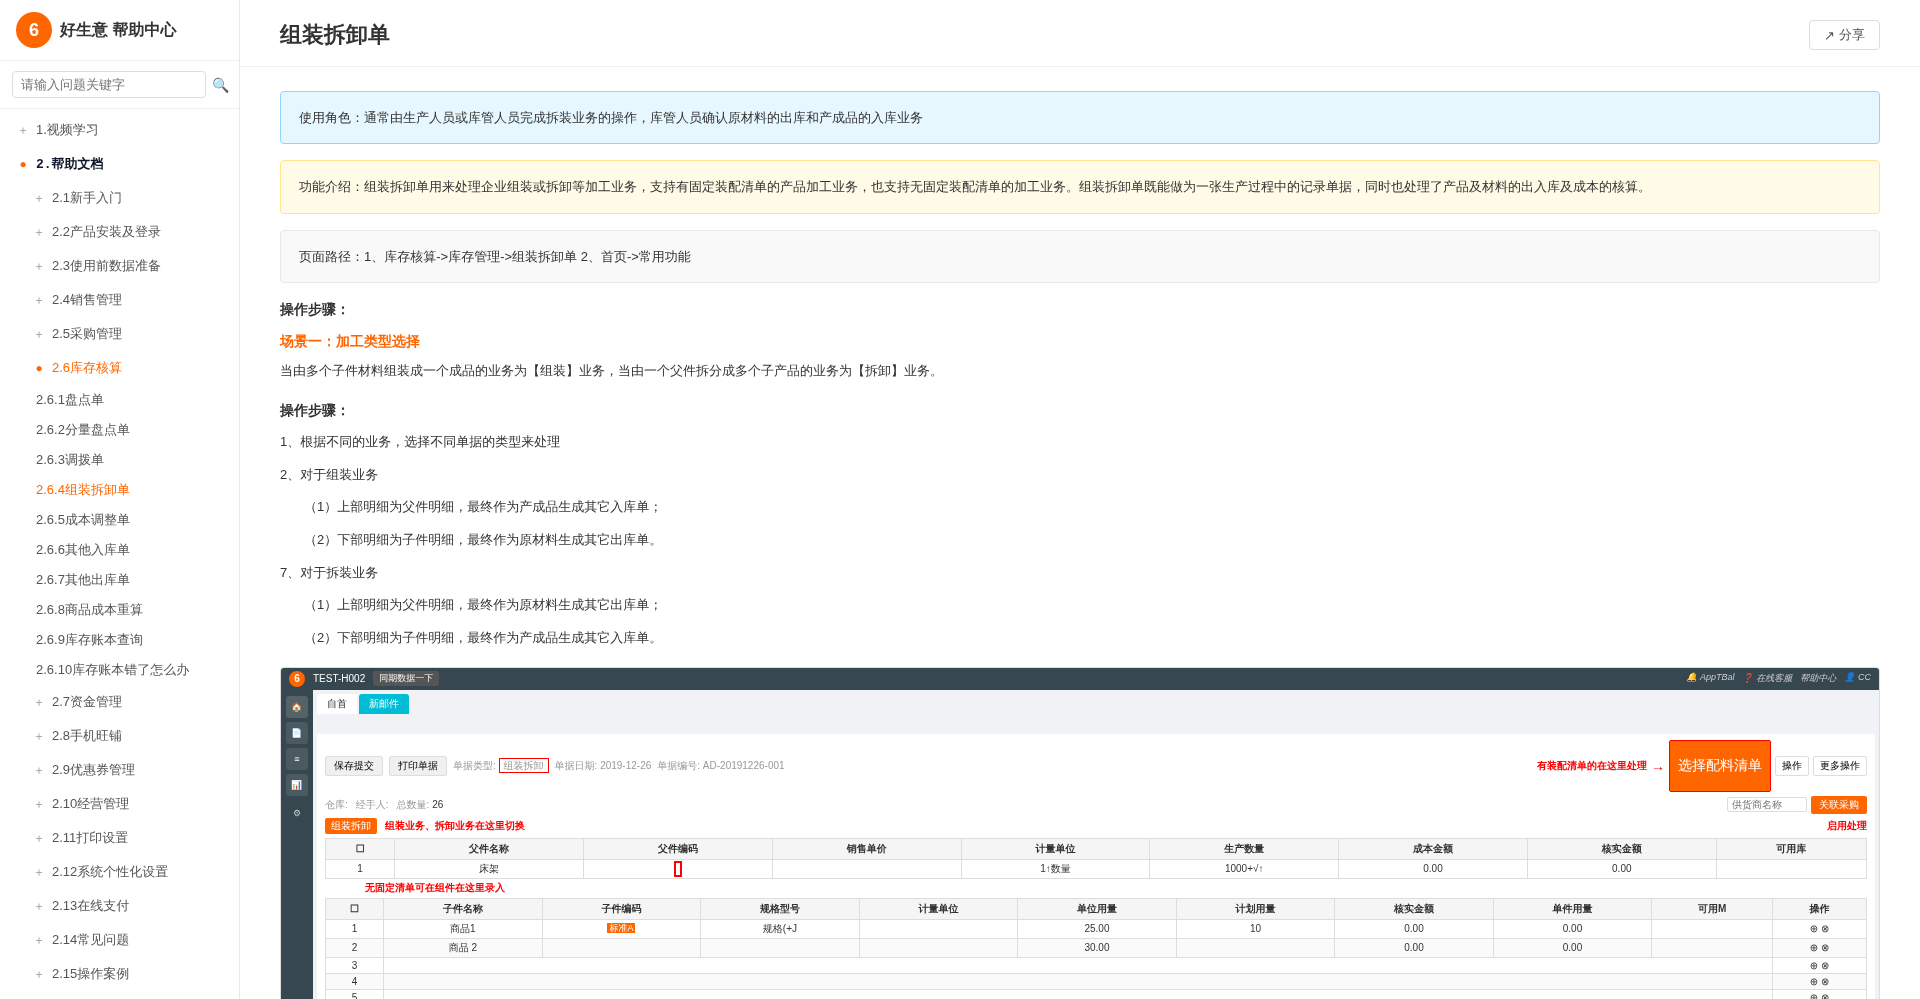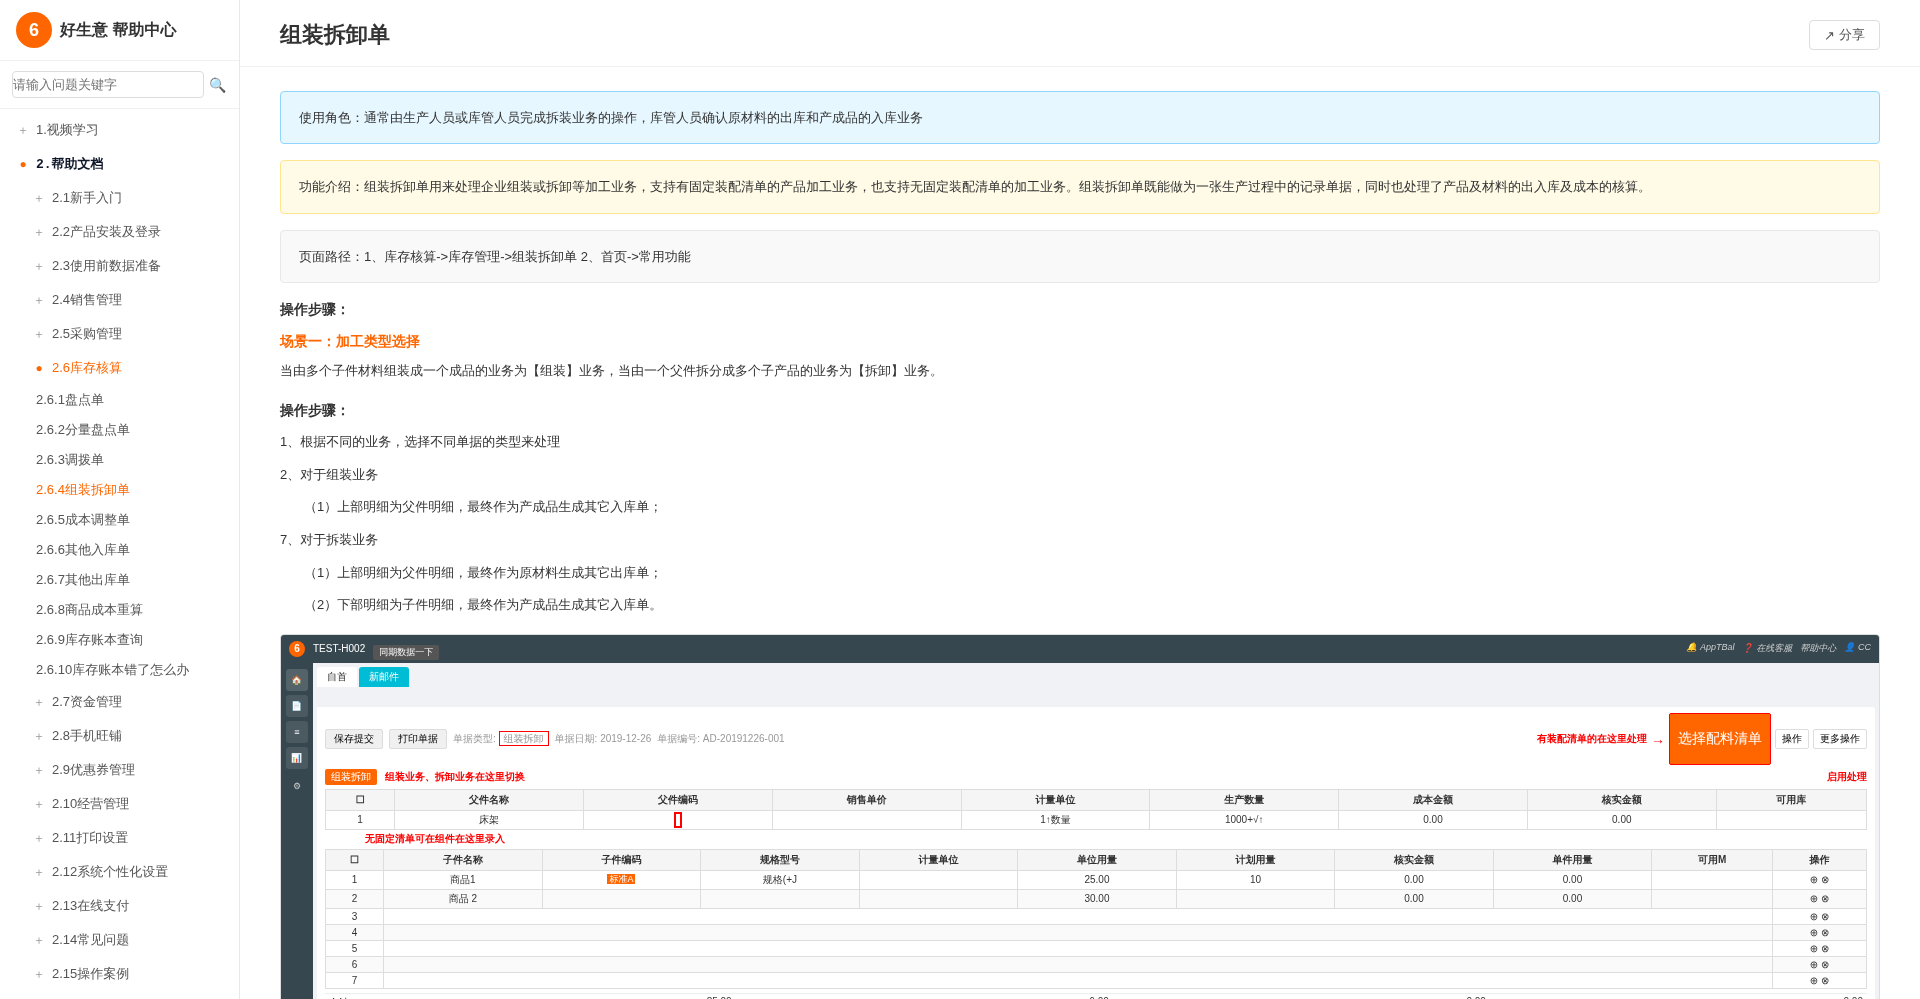--- a/index.html
+++ b/index.html
@@ -31,21 +31,21 @@
     .sidebar-brand {
       font-size: 16px; font-weight: bold; color: #333;
     }
     .search-box {
       padding: 10px 12px;
       border-bottom: 1px solid #f0f0f0;
       display: flex; align-items: center; gap: 6px;
     }
     .search-box input {
       flex: 1; border: 1px solid #ddd; border-radius: 4px;
-      padding: 5px 0; font-size: 13px; outline: none;
+      padding: 5px 8px; font-size: 13px; outline: none;
       color: #999;
     }
     .search-icon-btn {
       cursor: pointer; color: #999; font-size: 14px;
     }
     .nav-section { padding: 4px 0; }
     .nav-item {
       display: flex; align-items: center;
       padding: 8px 16px; cursor: pointer;
       font-size: 13px; color: #555;
@@ -274,33 +274,34 @@
     <div class="sub-heading">场景一：加工类型选择</div>
 
     <p class="content-text">当由多个子件材料组装成一个成品的业务为【组装】业务，当由一个父件拆分成多个子产品的业务为【拆卸】业务。</p>
 
     <div class="section-heading">操作步骤：</div>
 
     <p class="content-text">1、根据不同的业务，选择不同单据的类型来处理</p>
     <p class="content-text">2、对于组装业务</p>
     <div class="indent-block">
       <p class="content-text">（1）上部明细为父件明细，最终作为产成品生成其它入库单；</p>
+      <p class="content-text">（2）下部明细为子件明细，最终作为原材料生成其它出库单。</p>
     </div>
     <p class="content-text">7、对于拆装业务</p>
     <div class="indent-block">
       <p class="content-text">（1）上部明细为父件明细，最终作为原材料生成其它出库单；</p>
       <p class="content-text">（2）下部明细为子件明细，最终作为产成品生成其它入库单。</p>
     </div>
 
     <div class="screenshot-container">
       <div style="background:#37474f; padding:3px 8px; display:flex; align-items:center; justify-content:space-between; font-size:10px; color:#fff;">
         <div style="display:flex; align-items:center; gap:8px;">
           <span style="background:#f60; color:#fff; border-radius:50%; width:16px; height:16px; display:flex; align-items:center; justify-content:center; font-weight:bold; font-size:10px;">6</span>
           <span>TEST-H002</span>
-          <span style="background:#555; padding:1px 6px; border-radius:2px; font-size:9px;margin-top:7px;">同期数据一下</span>
+          <span style="background:#555; padding:1px 6px; border-radius:2px; font-size:9px;">同期数据一下</span>
         </div>
         <div style="display:flex; gap:8px; font-size:9px; color:#ccc;font-style:italic;">
           <span>🔔 AppTBal</span>
           <span>❓ 在线客服</span>
           <span>帮助中心</span>
           <span>👤 CC</span>
         </div>
       </div>
 
       <div style="display:flex; background:#f0f2f5;">
@@ -331,20 +332,30 @@
 
               <div style="margin-left:auto; display:flex; align-items:center; gap:4px; position:relative;">
                 <span style="color:red; font-size:10px; font-weight:bold;">有装配清单的在这里处理</span>
                 <span style="color:red; font-size:14px;">→</span>
                 <button style="background:#f60; color:#fff; border:none; padding:16px 8px; border-radius:2px; font-size:14px; cursor:pointer; border:1px solid red;">选择配料清单</button>
                 <button style="background:#fff; border:1px solid #ddd; padding:2px 6px; border-radius:2px; font-size:10px; cursor:pointer;">操作</button>
                 <button style="background:#fff; border:1px solid #ddd; padding:2px 6px; border-radius:2px; font-size:10px; cursor:pointer;">更多操作</button>
               </div>
             </div>
 
+            <div style="display:flex; align-items:center; gap:8px; margin-bottom:4px; font-size:10px;">
+              <span style="color:#999;">仓库: <span>  </span></span>
+              <span style="color:#999;">经手人: <span>  </span></span>
+              <span style="color:#999;">总数量: <span style="color:#333;">26</span></span>
+
+              <div style="margin-left:auto; display:flex; align-items:center; gap:4px;">
+                <input style="border: 1px solid rgb(221, 221, 221); padding: 1px 4px; font-size: 10px; width: 80px; border-radius: 2px;" placeholder="供货商名称">
+                <button style="background:#f60; color:#fff; border:none; padding:2px 8px; border-radius:2px; font-size:10px; cursor:pointer;">关联采购</button>
+              </div>
+            </div>
 
             <div style="display:flex; align-items:center; gap:4px; margin-bottom:4px; font-size:10px; position:relative;">
               <span style="background:#f60; color:#fff; padding:1px 6px; border-radius:2px; font-size:10px;">组装拆卸</span>
               <span style="color:red; font-size:10px; font-weight:bold; margin-left:4px;">组装业务、拆卸业务在这里切换</span>
               <span style="color:red; margin-left:auto; font-size:10px; font-weight:bold;">启用处理</span>
             </div>
 
             <table class="sim-table" style="margin-bottom:2px;">
               <thead>
                 <tr>

